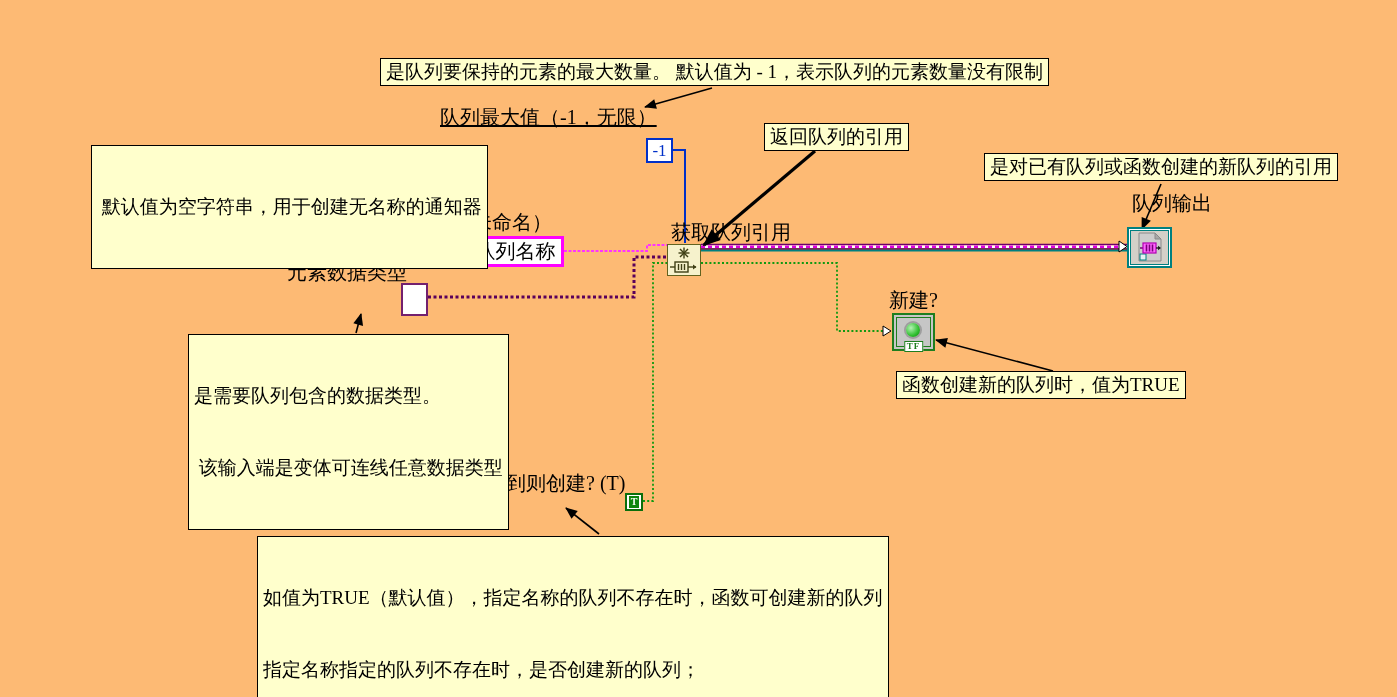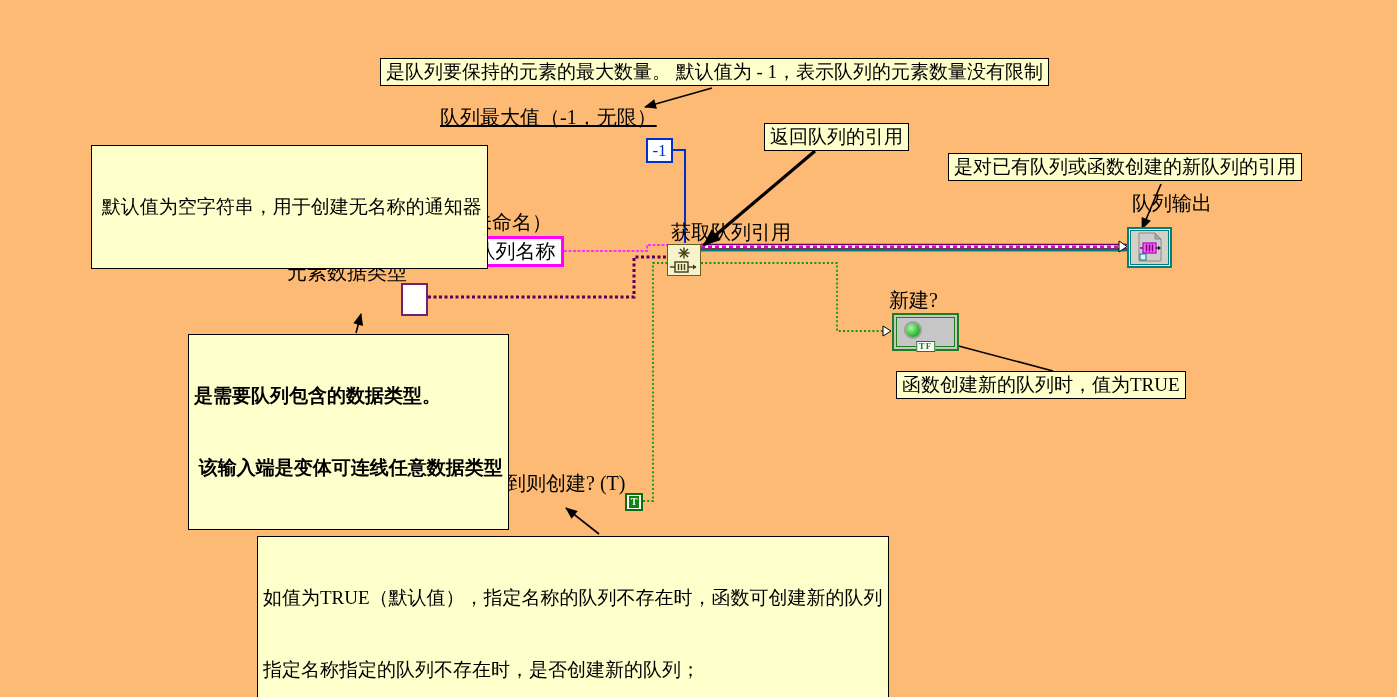--- a/index.html
+++ b/index.html
@@ -38,21 +38,21 @@
   .fn-node{
     position:absolute;left:667px;top:244px;width:34px;height:32px;box-sizing:border-box;
     border:1px solid #62621F;background:#F6F2CC;z-index:2;
   }
   .term-queue{
     position:absolute;left:1127px;top:227px;width:45px;height:41px;box-sizing:border-box;
     border:2px solid #008080;background:#fff;padding:1px;z-index:2;
   }
   .term-queue .inner{width:100%;height:100%;box-sizing:border-box;border:1px solid #008080;background:#D4D0C8;}
   .term-bool{
-    position:absolute;left:892px;top:313px;width:67px;height:38px;box-sizing:border-box;
+    position:absolute;left:892px;top:313px;width:43px;height:38px;box-sizing:border-box;
     border:2px solid #1E7E1E;background:#C6C6C6;z-index:2;
   }
   .term-bool .frame{position:absolute;left:2px;top:2px;right:2px;bottom:2px;border:1px solid #1E7E1E;}
   .term-bool .led{
     position:absolute;left:12px;top:8px;width:14px;height:14px;border-radius:50%;
     background:radial-gradient(circle at 35% 35%, #B4F2B4, #2FBF2F 60%, #0F7F0F);
     box-shadow:0 0 0 2px #9E9E9E;
   }
   .term-bool .tf{
     position:absolute;left:50%;bottom:-3px;transform:translateX(-50%);
@@ -106,23 +106,23 @@
   </svg>
 
   <div class="tip" style="left:380px;top:58px;">是队列要保持的元素的最大数量。 默认值为 - 1，表示队列的元素数量没有限制</div>
 
   <div class="tip" style="left:91px;top:145px;">
     <div> 默认值为空字符串，用于创建无名称的通知器</div>
   </div>
 
   <div class="tip" style="left:764px;top:123px;">返回队列的引用</div>
 
-  <div class="tip" style="left:948px;top:153px;">是对已有队列或函数创建的新队列的引用</div>
+  <div class="tip" style="left:984px;top:153px;">是对已有队列或函数创建的新队列的引用</div>
 
-  <div class="tip" style="left:188px;top:334px;font-weight:bold;">
+  <div class="tip" style="left:188px;top:334px;">
     <div>是需要队列包含的数据类型。</div>
     <div> 该输入端是变体可连线任意数据类型</div>
   </div>
 
   <div class="tip" style="left:896px;top:371px;">函数创建新的队列时，值为TRUE</div>
 
   <div class="tip" style="left:257px;top:536px;">
     <div>如值为TRUE（默认值），指定名称的队列不存在时，函数可创建新的队列</div>
     <div>指定名称指定的队列不存在时，是否创建新的队列；</div>
   </div>

